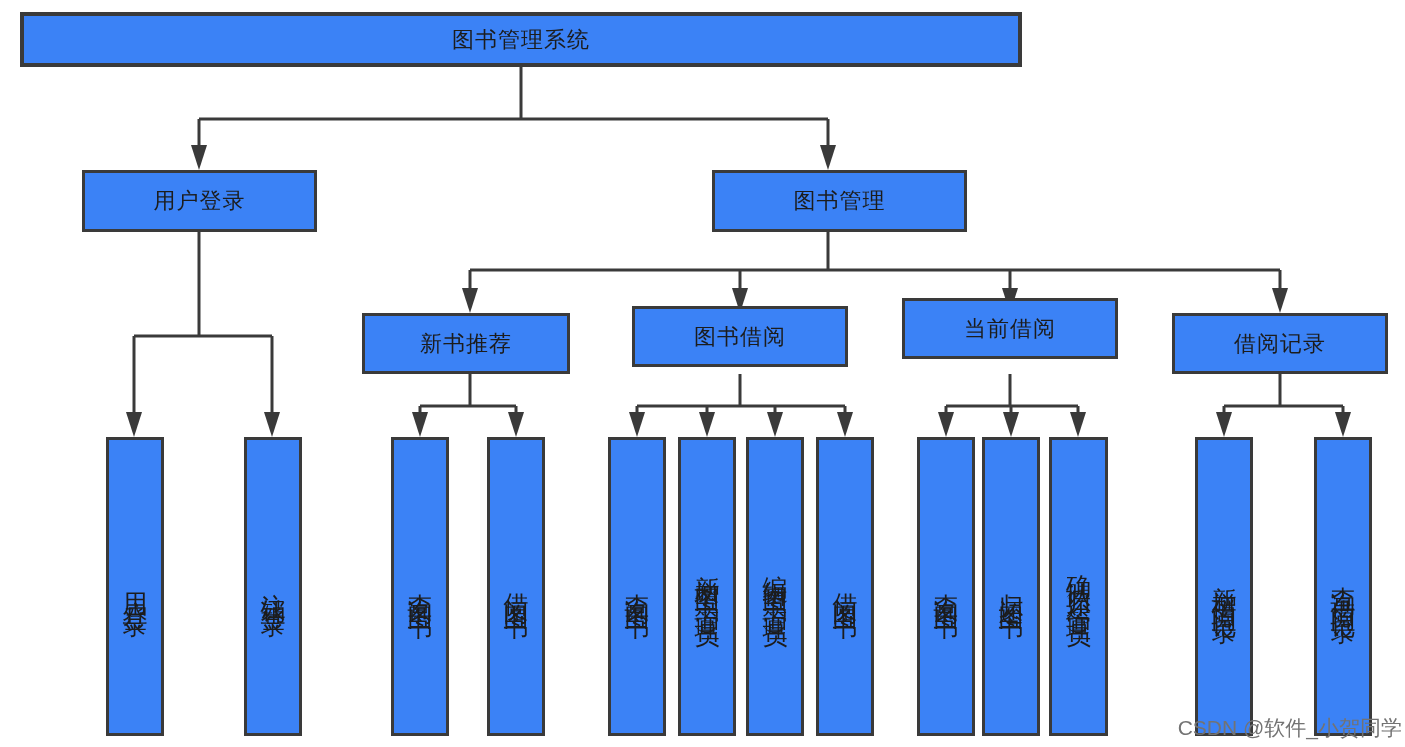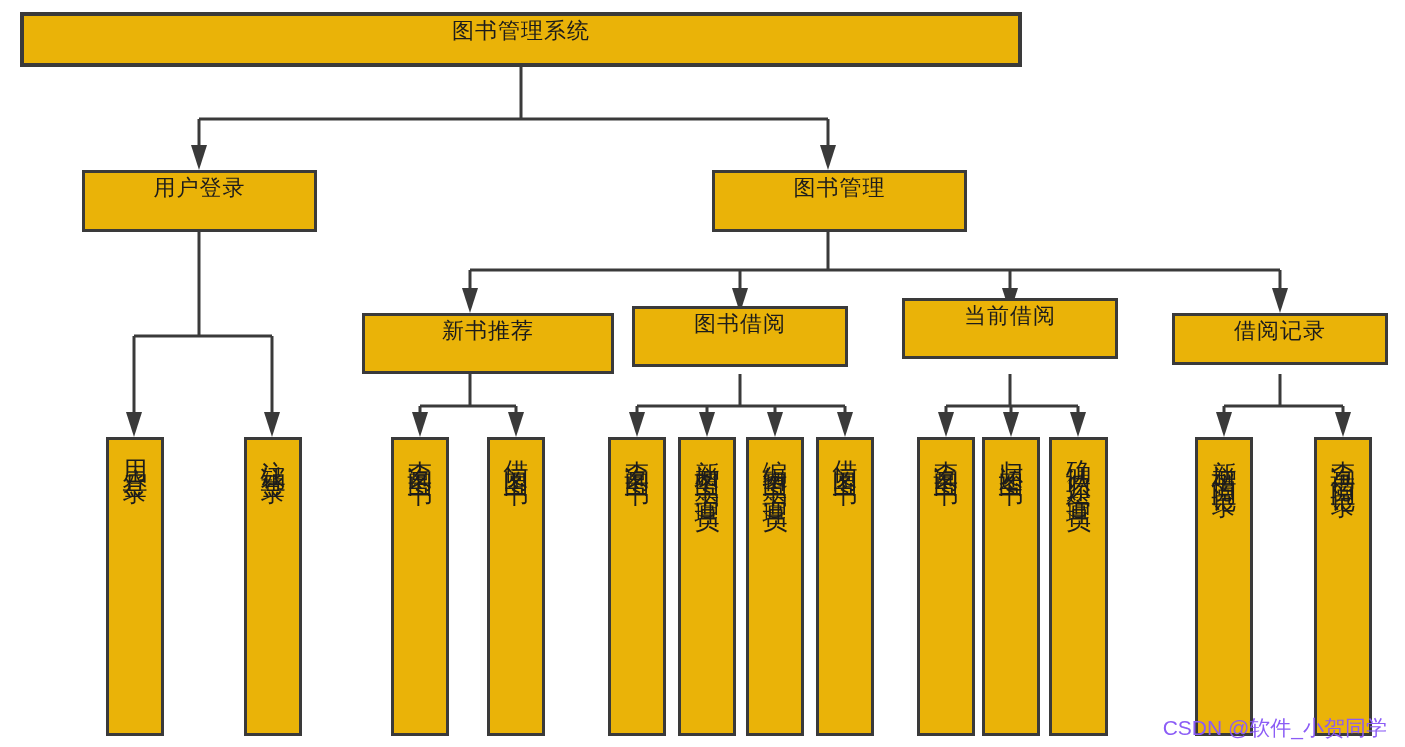--- a/index.html
+++ b/index.html
@@ -2,33 +2,33 @@
 <html><head>
 <meta charset="utf-8">
 <style>
   html,body{margin:0;padding:0;}
   body{
     width:1405px;height:747px;position:relative;background:#ffffff;
     font-family:"Liberation Sans","DejaVu Sans",sans-serif;overflow:hidden;
   }
   #connector-layer{position:absolute;left:0;top:0;z-index:1;}
   .box{
-    position:absolute;box-sizing:border-box;background:#eab308;
-    border:3px solid #3a3a3a;display:flex;align-items:flex-start;justify-content:center;
+    position:absolute;box-sizing:border-box;background:#3b82f6;
+    border:3px solid #3a3a3a;display:flex;align-items:center;justify-content:center;
     color:#1c1c1c;z-index:2;overflow:hidden;
   }
   .box.root{border-width:4px;}
   .box.h span{font-size:22px;letter-spacing:1px;white-space:nowrap;}
   .box.v span{
     writing-mode:vertical-rl;text-orientation:mixed;
     font-size:25px;line-height:1;letter-spacing:7px;white-space:nowrap;
   }
   #watermark{
-    position:absolute;right:18px;top:714px;z-index:3;
-    font-size:21px;color:#8b5cf6;white-space:nowrap;
+    position:absolute;right:3px;top:714px;z-index:3;
+    font-size:21px;color:#737373;white-space:nowrap;
   }
 </style>
 </head>
 <body>
 
 <svg id="connector-layer" width="1405" height="747" viewBox="0 0 1405 747">
   <g stroke="#3a3a3a" stroke-width="3" fill="none">
 
     <g>
       <path d="M521 67 V119 M199 119 H828"></path>
@@ -95,30 +95,30 @@
   <span>图书管理系统</span>
 </div>
 
 <div class="box h" style="left:82px;top:170px;width:235px;height:62px">
   <span>用户登录</span>
 </div>
 <div class="box h" style="left:712px;top:170px;width:255px;height:62px">
   <span>图书管理</span>
 </div>
 
-<div class="box h" style="left:362px;top:313px;width:252px;height:61px">
+<div class="box h" style="left:362px;top:313px;width:208px;height:61px">
   <span>新书推荐</span>
 </div>
 <div class="box h" style="left:632px;top:306px;width:216px;height:61px">
   <span>图书借阅</span>
 </div>
 <div class="box h" style="left:902px;top:298px;width:216px;height:61px">
   <span>当前借阅</span>
 </div>
-<div class="box h" style="left:1172px;top:313px;width:216px;height:52px">
+<div class="box h" style="left:1172px;top:313px;width:216px;height:61px">
   <span>借阅记录</span>
 </div>
 
 <div class="box v" style="left:106px;top:437px;width:58px;height:299px">
   <span>用户登录</span>
 </div>
 <div class="box v" style="left:244px;top:437px;width:58px;height:299px">
   <span>注销登录</span>
 </div>
 

